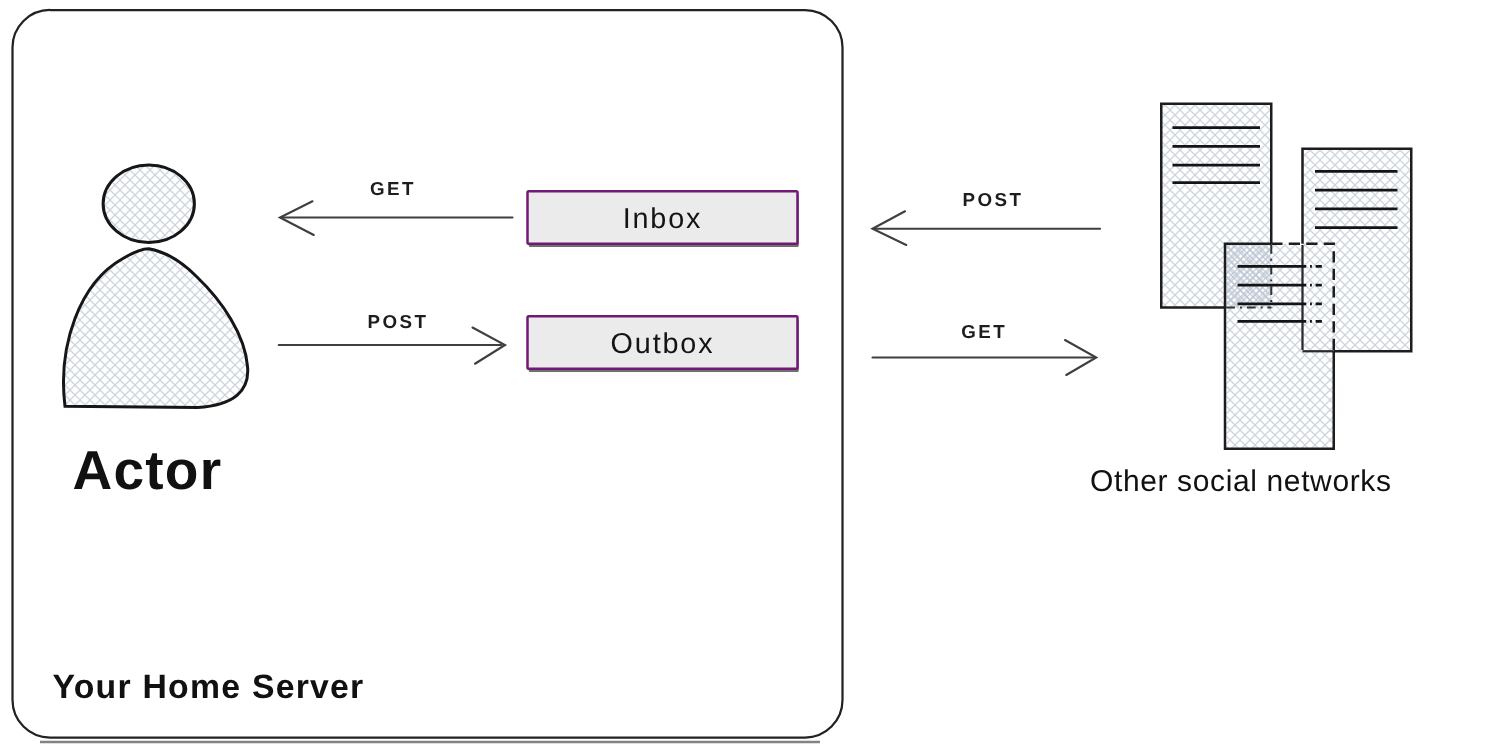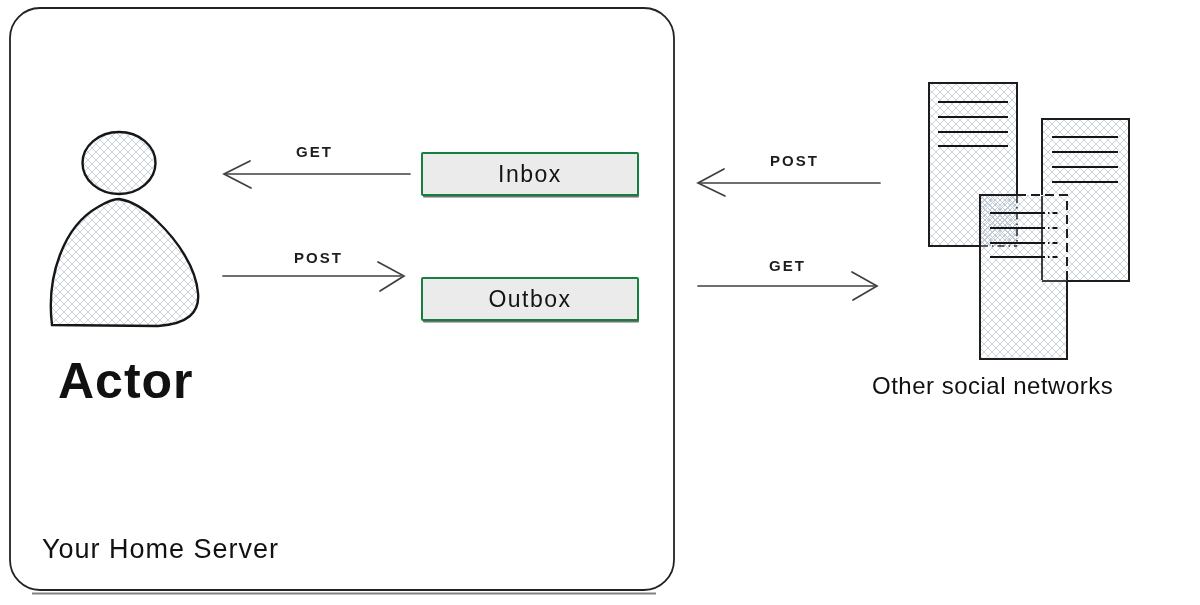--- a/index.html
+++ b/index.html
@@ -24,30 +24,30 @@
   .hand {
     font-family: cursive, sans-serif;
     color: #111111;
   }
   .node-box {
     position: absolute;
     left: 421px;
     width: 218px;
     height: 44px;
     background: #ebebeb;
-    border: 2px solid #15803d;
+    border: 2px solid #701a75;
     border-radius: 2px;
     box-shadow: 1px 2.5px 0 -1px #6f6f6f;
     display: flex;
     align-items: center;
     justify-content: center;
     box-sizing: border-box;
   }
   #inbox-box  { top: 152px; }
-  #outbox-box { top: 252px; margin-top: 25px; }
+  #outbox-box { top: 252px; }
   .node-label {
     font-family: cursive, sans-serif;
     font-size: 23px;
     letter-spacing: 1.5px;
     color: #141414;
   }
   .arrow-label {
     position: absolute;
     font-family: cursive, sans-serif;
     font-size: 15px;
@@ -57,30 +57,31 @@
     white-space: nowrap;
   }
   #get-internal-label  { left: 296px; top: 143px; }
   #post-internal-label { left: 294px; top: 249px; }
   #post-federation-label { left: 770px; top: 152px; }
   #get-federation-label  { left: 769px; top: 257px; }
   #actor-label {
     position: absolute;
     left: 58px;
     top: 352px;
-    font-size: 50px;
+    font-size: 44px;
     font-weight: 600;
     letter-spacing: 1px;
   }
   #home-server-caption {
     position: absolute;
     left: 42px;
     top: 534px;
     font-size: 27px;
     letter-spacing: 1px;
+    font-weight: bold;
   }
   #other-networks-caption {
     position: absolute;
     left: 872px;
     top: 372px;
     font-size: 24px;
     letter-spacing: 0.5px;
     white-space: nowrap;
   }
 </style>

